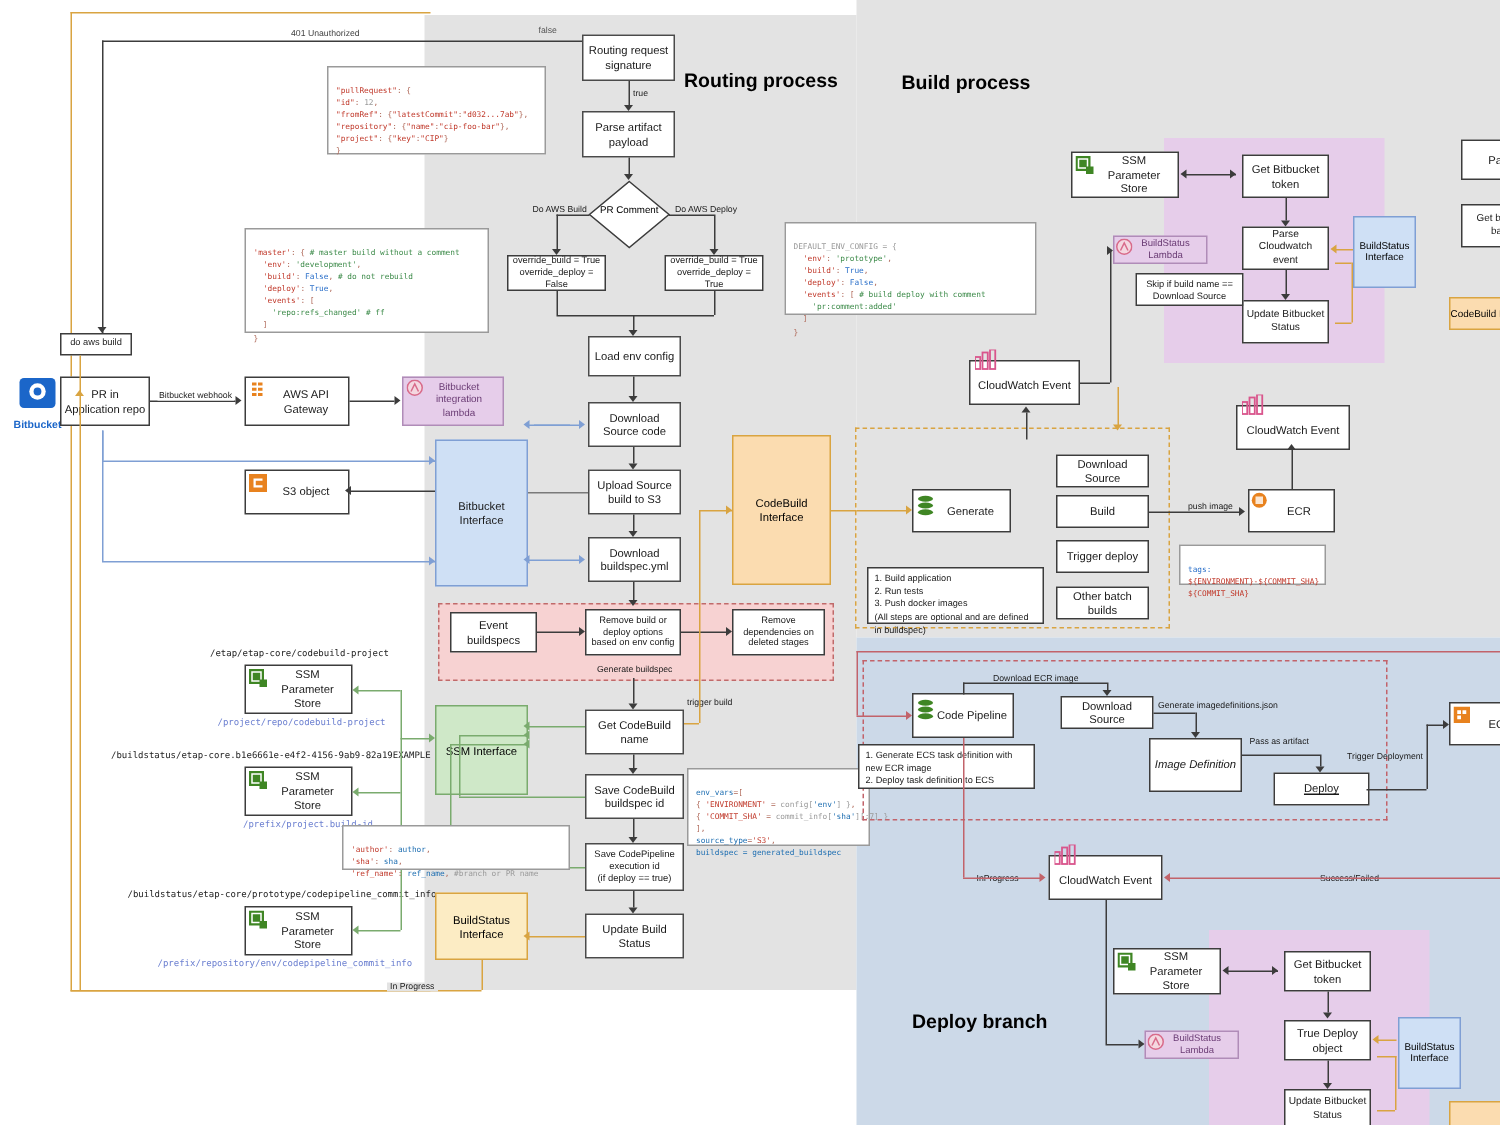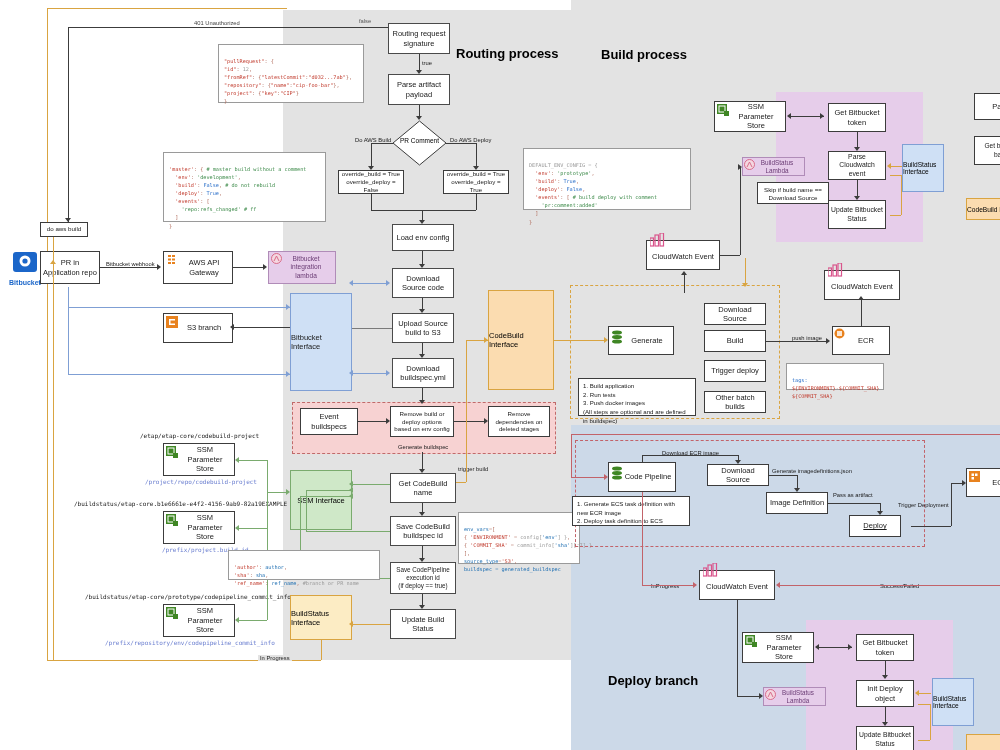--- a/index.html
+++ b/index.html
@@ -3,21 +3,21 @@
 <meta charset="utf-8">
 <style>
   html,body{margin:0;padding:0;background:#ffffff;}
   body{font-family:"Liberation Sans",sans-serif;}
   #canvas{position:relative;width:1000px;height:750px;overflow:hidden;background:#fff;}
   .zone{position:absolute;}
   .lbl{position:absolute;font-weight:bold;color:#000;}
   .node{position:absolute;background:#fff;border:1px solid #3c3c3c;display:flex;align-items:center;justify-content:center;text-align:center;font-size:7.5px;color:#1a1a1a;line-height:1.25;box-sizing:border-box;padding:2px;}
   .node.thick{border:1.4px solid #4a4a4a;}
   .diamond-wrap{position:absolute;}
-  .iface{position:absolute;display:flex;align-items:center;justify-content:center;font-size:7.5px;box-sizing:border-box;}
+  .iface{position:absolute;display:flex;align-items:center;justify-content:center;text-align:center;font-size:7.5px;box-sizing:border-box;}
   .code{position:absolute;background:#fff;border:1px solid #9a9a9a;font-family:"DejaVu Sans Mono",monospace;font-size:5.2px;line-height:1.55;padding:4px 5px;box-sizing:border-box;white-space:pre;color:#b06a5a;}
   .code .k{color:#c0392b;}
   .code .s{color:#1f6fb2;}
   .code .c{color:#3d8b4a;}
   .code .g{color:#9a9a9a;}
   .code .b{color:#2a6fc9;}
   .note{position:absolute;background:#fff;border:1px solid #3c3c3c;font-size:6.4px;line-height:1.35;padding:3px 4px;box-sizing:border-box;color:#1a1a1a;}
   .edge{position:absolute;background:#3c3c3c;}
   .edge.h{height:1px;}
   .edge.v{width:1px;}
@@ -85,21 +85,21 @@
     <rect x="2" y="8" width="3" height="2" fill="#e8821e"></rect>
       <rect x="6" y="8" width="3" height="2" fill="#e8821e"></rect>
   </svg>
 
   <div class="node" style="left:268px;top:251px;width:68px;height:33px;background:#e6cdea;border:1px solid #b08cb8;color:#6a3b74;font-size:6.6px;padding-left:10px;">Bitbucket integration lambda</div>
   <svg class="lam-ic" style="left:271px;top:253px;" viewBox="0 0 11 11">
     <circle cx="5.5" cy="5.5" r="5" fill="#f4d7e0" stroke="#d86b8a"></circle>
     <path d="M3 8 L5.5 3 L8 8" stroke="#d86b8a" fill="none" stroke-width="1"></path>
   </svg>
 
-  <div class="node" style="left:163px;top:313px;width:70px;height:30px;padding-left:14px;">S3 branch</div>
+  <div class="node" style="left:163px;top:313px;width:70px;height:30px;padding-left:14px;">S3 object</div>
   <svg class="icon" style="left:166px;top:316px;" width="12" height="12" viewBox="0 0 12 12">
     <rect x="0" y="0" width="12" height="12" fill="#e8821e"></rect>
     <path d="M3 3 h6 v1.5 h-4.5 v3 h4.5 v1.5 h-6 z" fill="#fff"></path>
   </svg>
 
   <div class="path-lbl dark" style="left:140px;top:432px;">/etap/etap-core/codebuild-project</div>
   <div class="node" style="left:163px;top:443px;width:72px;height:33px;padding-left:14px;">
     <span style="white-space:pre-line;">SSM
 Parameter Store</span>
   </div>
@@ -456,23 +456,23 @@
     <ellipse cx="6" cy="11.5" rx="5" ry="2" fill="#3f8624"></ellipse>
   </svg>
   <div class="note" style="left:572px;top:496px;width:118px;height:30px;">
     <span style="white-space:pre-line;font-size:6.1px;">1. Generate ECS task definition with new ECR image
 2. Deploy task definition to ECS</span>
   </div>
 
   <div class="etext" style="left:662px;top:450px;">Download ECR image</div>
   <div class="node" style="left:707px;top:464px;width:62px;height:22px;">Download Source</div>
   <div class="etext" style="left:772px;top:468px;">Generate imagedefinitions.json</div>
-  <div class="node" style="left:766px;top:492px;width:62px;height:22px;">Image Definition</div>
+  <div class="node" style="left:766px;top:492px;width:62px;height:36px;font-style:italic;">Image Definition</div>
   <div class="etext" style="left:833px;top:492px;">Pass as artifact</div>
-  <div class="node" style="left:849px;top:515px;width:52px;height:22px;text-decoration:underline;">Deploy</div>
+  <div class="node" style="left:849px;top:515px;width:64px;height:22px;text-decoration:underline;">Deploy</div>
   <div class="etext" style="left:898px;top:502px;">Trigger Deployment</div>
 
   <div class="node" style="left:966px;top:468px;width:58px;height:29px;padding-left:12px;">ECS</div>
   <svg class="icon" style="left:969px;top:471px;" width="11" height="11" viewBox="0 0 11 11">
     <rect x="0" y="0" width="11" height="11" fill="#e8821e"></rect>
     <rect x="2.5" y="2.5" width="2.5" height="2.5" fill="#fff"></rect>
     <rect x="6" y="2.5" width="2.5" height="2.5" fill="#fff"></rect>
     <rect x="2.5" y="6" width="2.5" height="2.5" fill="#fff"></rect>
   </svg>
 
@@ -491,21 +491,21 @@
     <span style="white-space:pre-line;">SSM
 Parameter Store</span>
   </div>
   <svg class="ssm-ic icon" style="left:745px;top:635px;" viewBox="0 0 13 13">
     <rect x="0" y="0" width="10" height="10" fill="#3f8624"></rect>
       <rect x="2" y="2" width="6" height="6" fill="none" stroke="#fff"></rect>
     <rect x="7" y="7" width="5" height="5" fill="#3f8624"></rect>
   </svg>
 
   <div class="node" style="left:856px;top:634px;width:58px;height:27px;">Get Bitbucket token</div>
-  <div class="node" style="left:856px;top:680px;width:58px;height:27px;">Init Deploy object</div>
+  <div class="node" style="left:856px;top:680px;width:58px;height:27px;">True Deploy object</div>
   <div class="node" style="left:856px;top:726px;width:58px;height:27px;font-size:6.8px;">Update Bitbucket Status</div>
 
   <div class="node" style="left:763px;top:687px;width:63px;height:19px;background:#e6cdea;border:1px solid #b08cb8;color:#6a3b74;font-size:6.3px;padding-left:9px;">BuildStatus Lambda</div>
   <svg class="lam-ic" style="left:765px;top:689px;" viewBox="0 0 11 11">
     <circle cx="5.5" cy="5.5" r="5" fill="#f4d7e0" stroke="#d86b8a"></circle>
     <path d="M3 8 L5.5 3 L8 8" stroke="#d86b8a" fill="none" stroke-width="1"></path>
   </svg>
 
   <div class="zone" style="left:944px;top:636px;width:56px;height:110px;background:#cfe0f5;z-index:-1;"></div>
   <div class="iface" style="left:932px;top:678px;width:42px;height:48px;background:#cfe0f5;border:1px solid #7f9fd4;font-size:6.6px;">

